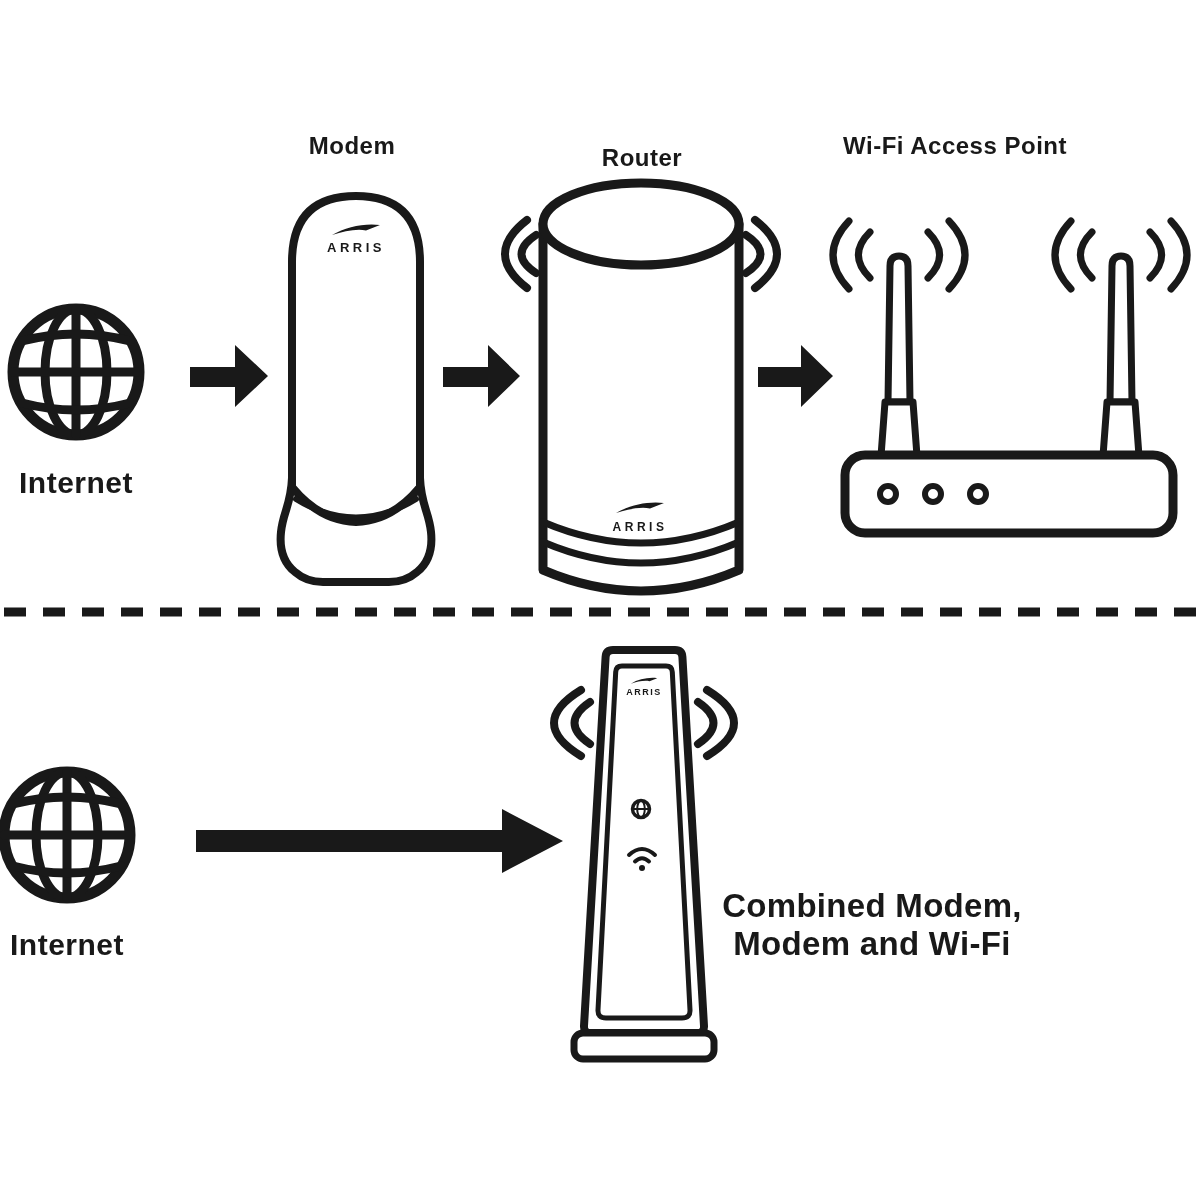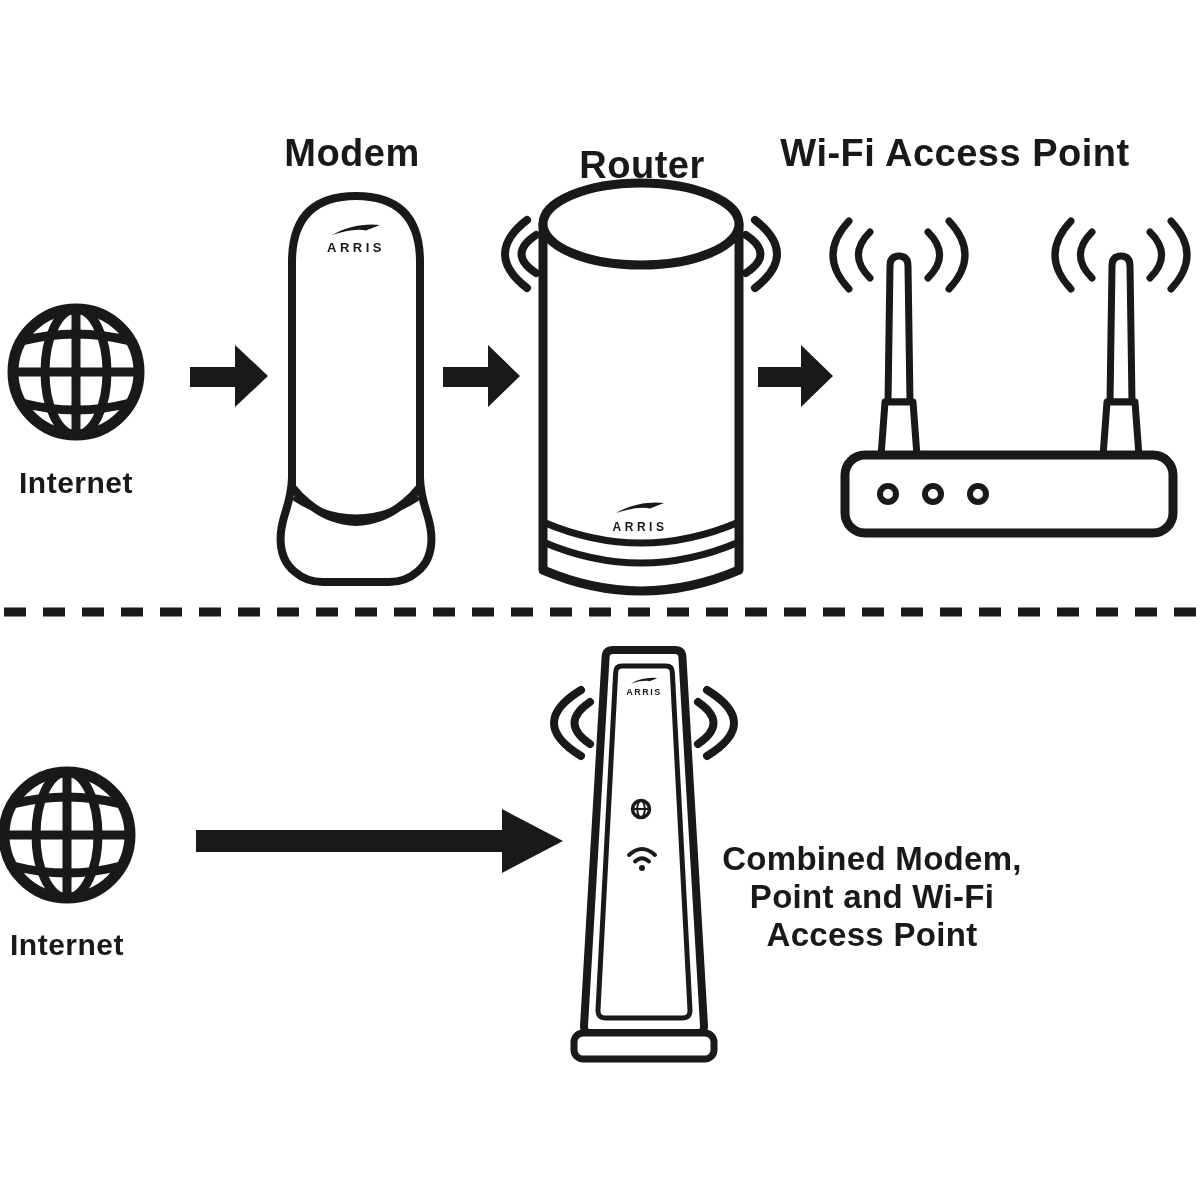--- a/index.html
+++ b/index.html
@@ -14,34 +14,35 @@
   .art {
     position: absolute;
     left: 0; top: 0;
     width: 1200px; height: 1200px;
   }
   .lbl {
     position: absolute;
     transform: translateX(-50%);
     color: #191919;
     font-weight: 700;
-    font-size: 38px;
+    font-size: 24px;
     letter-spacing: 0.5px;
     white-space: nowrap;
   }
   .lbl-internet { font-size: 30px; }
   .combined-caption {
     position: absolute;
     transform: translateX(-50%);
     color: #191919;
     font-weight: 700;
     font-size: 33px;
     line-height: 38px;
     text-align: center;
     letter-spacing: 0.3px;
+    margin-top: 47px;
   }
   .combined-caption span { display: block; }
   svg text {
     font-family: "Liberation Sans", sans-serif;
     font-weight: 700;
     fill: #191919;
   }
 </style>
 </head>
 <body>
@@ -160,17 +161,16 @@
   </svg>
 
   <div class="lbl" style="left:352px; top:132px;">Modem</div>
   <div class="lbl" style="left:642px; top:144px;">Router</div>
   <div class="lbl" style="left:955px; top:132px;">Wi-Fi Access Point</div>
   <div class="lbl lbl-internet" style="left:76px; top:466px;">Internet</div>
   <div class="lbl lbl-internet" style="left:67px; top:928px;">Internet</div>
 
   <div class="combined-caption" style="left:872px; top:840px;">
     <span>Combined Modem,</span>
-    <span>Point and Wi-Fi</span>
-    <span>Access Point</span>
+    <span>Modem and Wi-Fi</span>
   </div>
 
 </div>
 
 </body></html>

